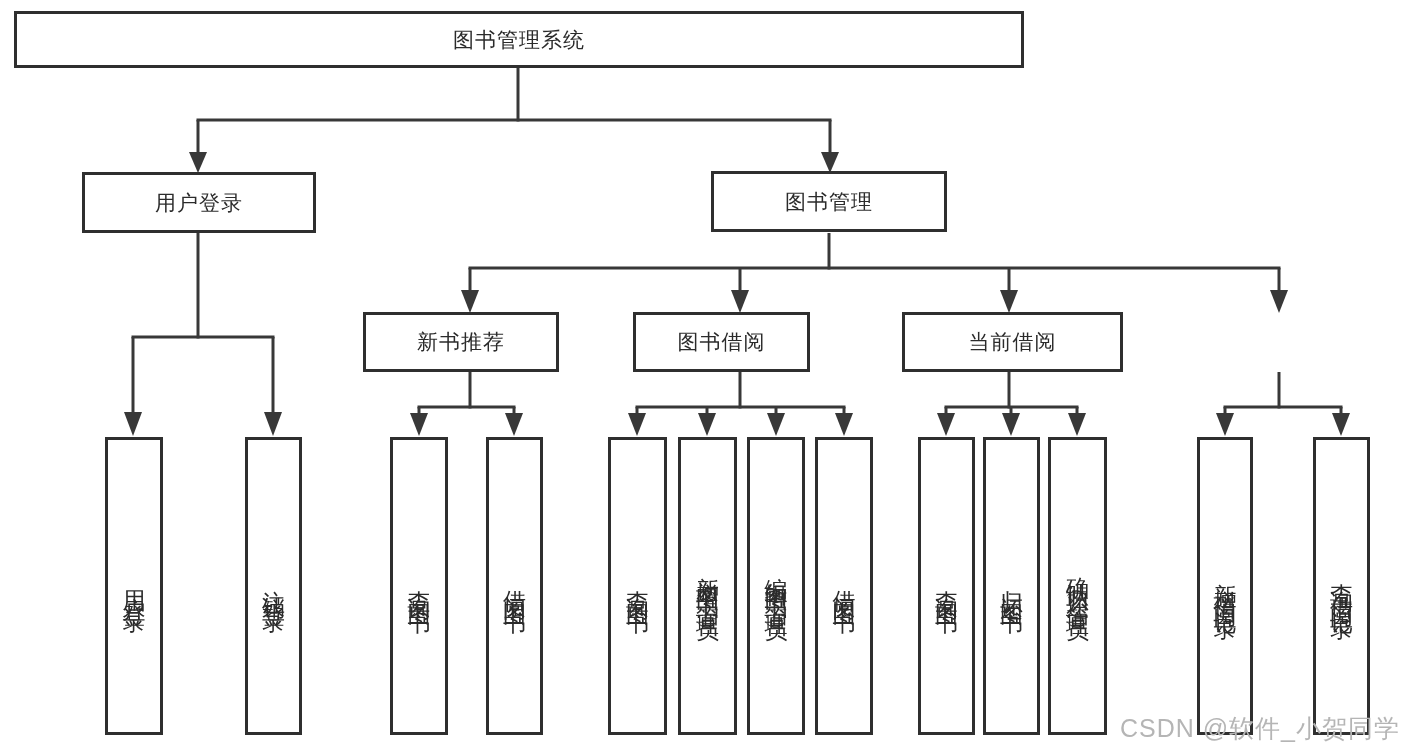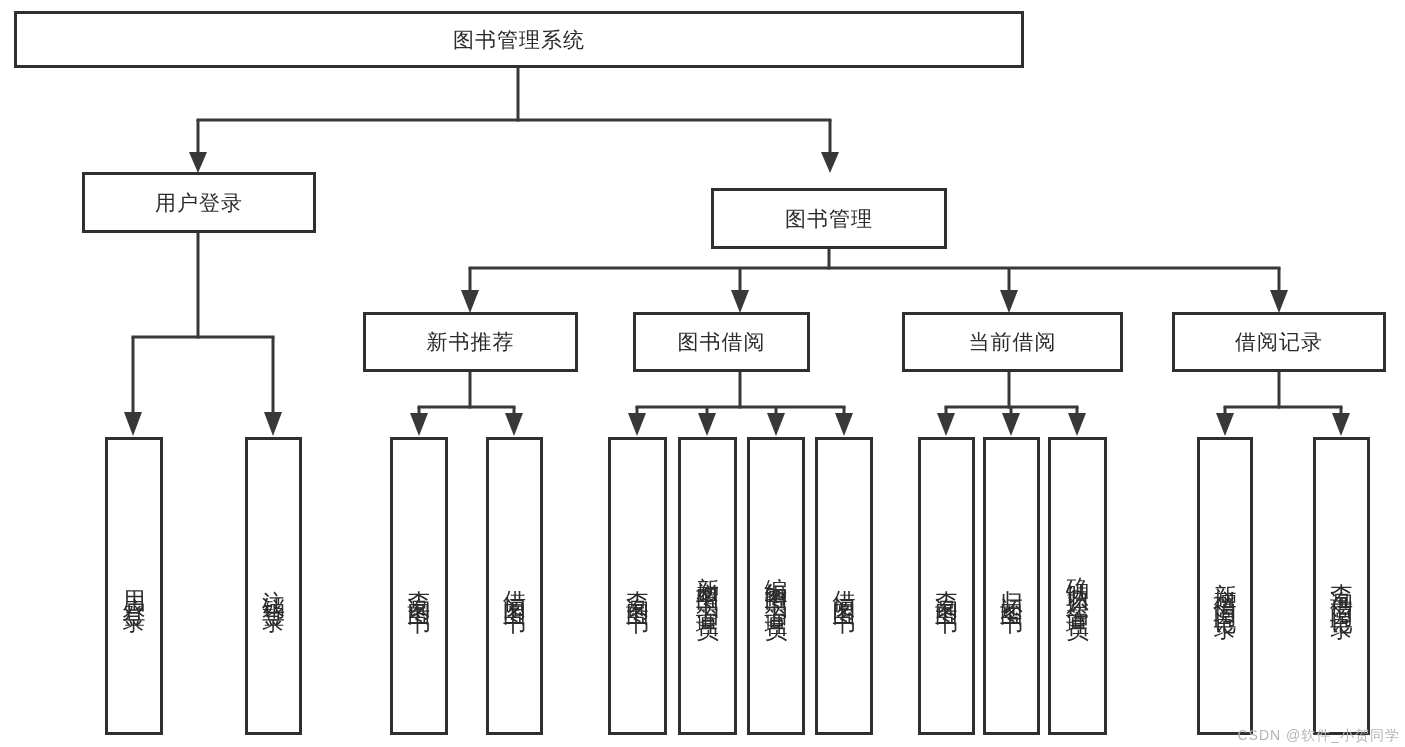--- a/index.html
+++ b/index.html
@@ -44,38 +44,38 @@
     justify-content:center;
     color:var(--text);
   }
   .hlabel{
     font-size:21px;
     letter-spacing:1px;
     white-space:nowrap;
   }
   .root{left:14px;top:11px;width:1010px;height:57px;}
   .lvl2a{left:82px;top:172px;width:234px;height:61px;}
-  .lvl2b{left:711px;top:188px;width:236px;height:61px;}
+  .lvl2b{left:711px;top:171px;width:236px;height:61px;}
   .lvl3{top:312px;height:60px;}
   .leaf{top:437px;height:298px;}
   .vtext{
     writing-mode:vertical-rl;
     text-orientation:mixed;
     font-size:23px;
     letter-spacing:7px;
     line-height:1;
     color:var(--text);
     white-space:nowrap;
   }
   .leaf .vtext.tight{letter-spacing:6px;}
   .watermark{
     position:absolute;
     right:5px;
     bottom:2px;
-    font-size:14px;
+    font-size:25px;
     color:var(--watermark);
     letter-spacing:1px;
     z-index:10;
     white-space:nowrap;
   }
 </style>
 </head>
 <body>
 
 <div class="canvas">
@@ -153,32 +153,29 @@
     <span class="hlabel">图书管理系统</span>
   </div>
 
   <div class="box lvl2a">
     <span class="hlabel">用户登录</span>
   </div>
   <div class="box lvl2b">
     <span class="hlabel">图书管理</span>
   </div>
 
-  <div class="box lvl3" style="left:363px;width:215px;">
+  <div class="box lvl3" style="left:363px;width:196px;">
     <span class="hlabel">新书推荐</span>
   </div>
   <div class="box lvl3" style="left:633px;width:177px;">
     <span class="hlabel">图书借阅</span>
   </div>
   <div class="box lvl3" style="left:902px;width:221px;">
     <span class="hlabel">当前借阅</span>
   </div>
-  <div class="box lvl3" style="left:1172px;width:214px;">
-    <span class="hlabel">借阅记录</span>
-  </div>
 
   <div class="box leaf" style="left:105px;width:58px;">
     <span class="vtext">用户登录</span>
   </div>
   <div class="box leaf" style="left:245px;width:57px;">
     <span class="vtext">注销登录</span>
   </div>
 
   <div class="box leaf" style="left:390px;width:58px;">
     <span class="vtext">查询图书</span>

